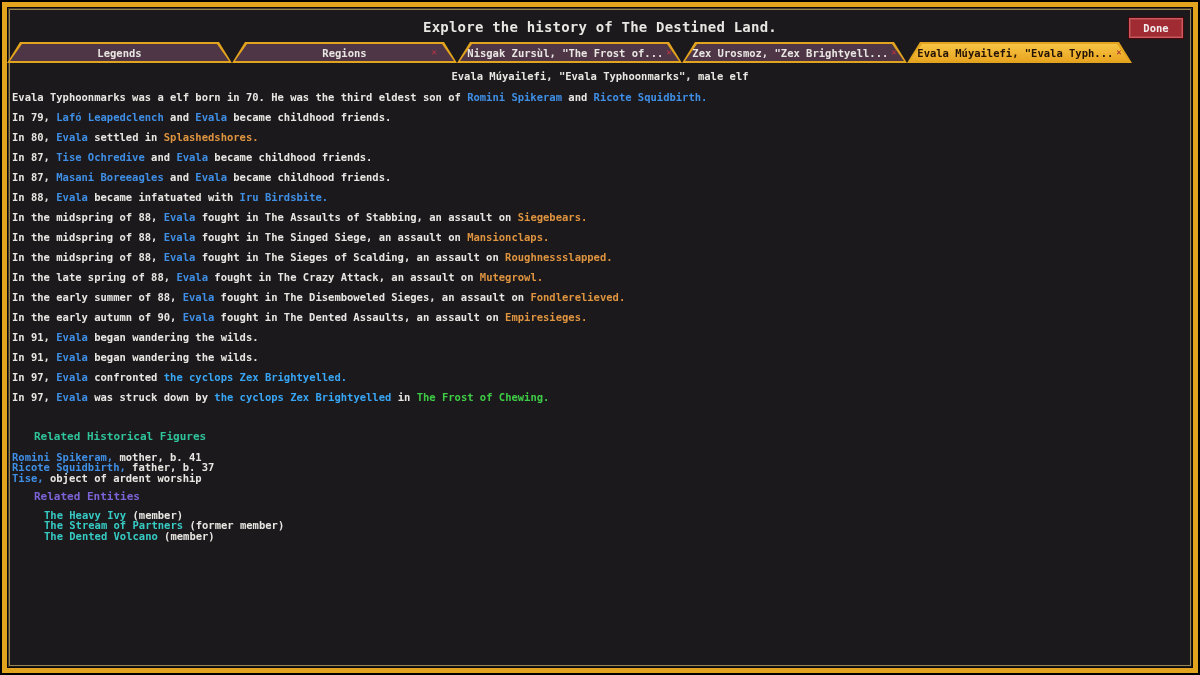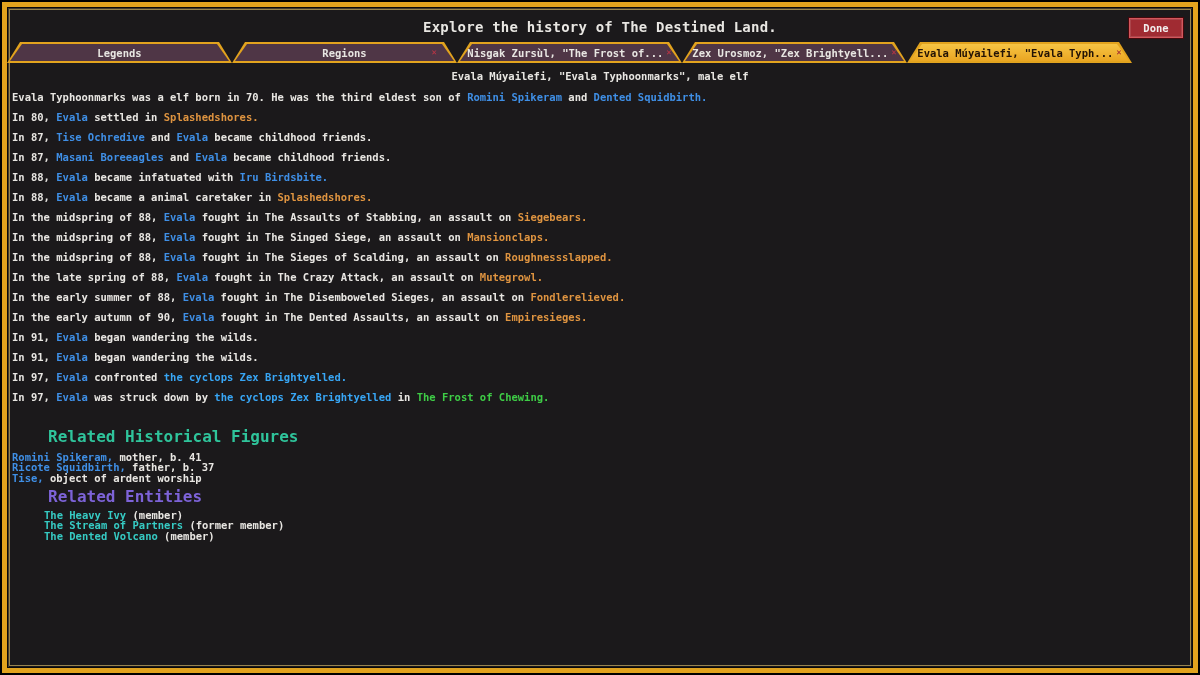--- a/index.html
+++ b/index.html
@@ -32,21 +32,21 @@
   .tab-close { font-size:9px; color:var(--close-red); margin-left:3px; cursor:pointer; line-height:1; }
   .tab-close.at-right { position:absolute; right:20px; top:6px; margin:0; }
   .tab.active .tab-close { color:#9e2430; }
 
   .page-heading { position:absolute; top:69px; left:0; width:1200px; text-align:center;
     font-size:10.5px; line-height:14px; color:var(--text-white); }
 
   .events { position:absolute; top:87px; left:12px; width:1150px; font-size:10.5px; line-height:20px; }
   .events .line { white-space:pre; }
 
-  .section-heading { position:absolute; left:29px; font-size:16px; line-height:14px;padding-left:19px; }
+  .section-heading { position:absolute; left:15px; font-size:11px; line-height:14px;padding-left:19px; }
   .figures-heading { top:430px; color:var(--heading-teal); }
   .entities-heading { top:490px; color:var(--heading-purple); }
   .rows { position:absolute; left:12px; font-size:10.5px; line-height:10.4px; }
   .figures-rows { top:452px; }
   .entities-rows { top:510px; }
   .rows .line { white-space:pre; }
 
   .seg-w { color:var(--text-white); }
   .seg-b { color:var(--link-blue); cursor:pointer; }
   .seg-bb { color:var(--link-bright-blue); cursor:pointer; }
@@ -103,26 +103,26 @@
       <div class="tab-label">
         <span>Evala Múyailefi, "Evala Typh...</span>
         <span class="tab-close">✕</span>
       </div>
     </div>
   </div>
 
 <div class="page-heading">Evala Múyailefi, "Evala Typhoonmarks", male elf</div>
 
 <div class="events" id="events">
-    <div class="line"><span class="seg-w">Evala Typhoonmarks was a elf born in 70. He was the third eldest son of </span><span class="seg-b">Romini Spikeram</span><span class="seg-w"> and </span><span class="seg-b">Dented Squidbirth.</span></div>
+    <div class="line"><span class="seg-w">Evala Typhoonmarks was a elf born in 70. He was the third eldest son of </span><span class="seg-b">Romini Spikeram</span><span class="seg-w"> and </span><span class="seg-b">Ricote Squidbirth.</span></div>
+    <div class="line"><span class="seg-w">In 79, </span><span class="seg-b">Lafó Leapedclench</span><span class="seg-w"> and </span><span class="seg-b">Evala</span><span class="seg-w"> became childhood friends.</span></div>
     <div class="line"><span class="seg-w">In 80, </span><span class="seg-b">Evala</span><span class="seg-w"> settled in </span><span class="seg-o">Splashedshores.</span></div>
     <div class="line"><span class="seg-w">In 87, </span><span class="seg-b">Tise Ochredive</span><span class="seg-w"> and </span><span class="seg-b">Evala</span><span class="seg-w"> became childhood friends.</span></div>
     <div class="line"><span class="seg-w">In 87, </span><span class="seg-b">Masani Boreeagles</span><span class="seg-w"> and </span><span class="seg-b">Evala</span><span class="seg-w"> became childhood friends.</span></div>
     <div class="line"><span class="seg-w">In 88, </span><span class="seg-b">Evala</span><span class="seg-w"> became infatuated with </span><span class="seg-b">Iru Birdsbite.</span></div>
-    <div class="line"><span class="seg-w">In 88, </span><span class="seg-b">Evala</span><span class="seg-w"> became a animal caretaker in </span><span class="seg-o">Splashedshores.</span></div>
     <div class="line"><span class="seg-w">In the midspring of 88, </span><span class="seg-b">Evala</span><span class="seg-w"> fought in The Assaults of Stabbing, an assault on </span><span class="seg-o">Siegebears.</span></div>
     <div class="line"><span class="seg-w">In the midspring of 88, </span><span class="seg-b">Evala</span><span class="seg-w"> fought in The Singed Siege, an assault on </span><span class="seg-o">Mansionclaps.</span></div>
     <div class="line"><span class="seg-w">In the midspring of 88, </span><span class="seg-b">Evala</span><span class="seg-w"> fought in The Sieges of Scalding, an assault on </span><span class="seg-o">Roughnessslapped.</span></div>
     <div class="line"><span class="seg-w">In the late spring of 88, </span><span class="seg-b">Evala</span><span class="seg-w"> fought in The Crazy Attack, an assault on </span><span class="seg-o">Mutegrowl.</span></div>
     <div class="line"><span class="seg-w">In the early summer of 88, </span><span class="seg-b">Evala</span><span class="seg-w"> fought in The Disemboweled Sieges, an assault on </span><span class="seg-o">Fondlerelieved.</span></div>
     <div class="line"><span class="seg-w">In the early autumn of 90, </span><span class="seg-b">Evala</span><span class="seg-w"> fought in The Dented Assaults, an assault on </span><span class="seg-o">Empiresieges.</span></div>
     <div class="line"><span class="seg-w">In 91, </span><span class="seg-b">Evala</span><span class="seg-w"> began wandering the wilds.</span></div>
     <div class="line"><span class="seg-w">In 91, </span><span class="seg-b">Evala</span><span class="seg-w"> began wandering the wilds.</span></div>
     <div class="line"><span class="seg-w">In 97, </span><span class="seg-b">Evala</span><span class="seg-w"> confronted </span><span class="seg-bb">the cyclops Zex Brightyelled.</span></div>
     <div class="line"><span class="seg-w">In 97, </span><span class="seg-b">Evala</span><span class="seg-w"> was struck down by </span><span class="seg-bb">the cyclops Zex Brightyelled</span><span class="seg-w"> in </span><span class="seg-g">The Frost of Chewing.</span></div>

